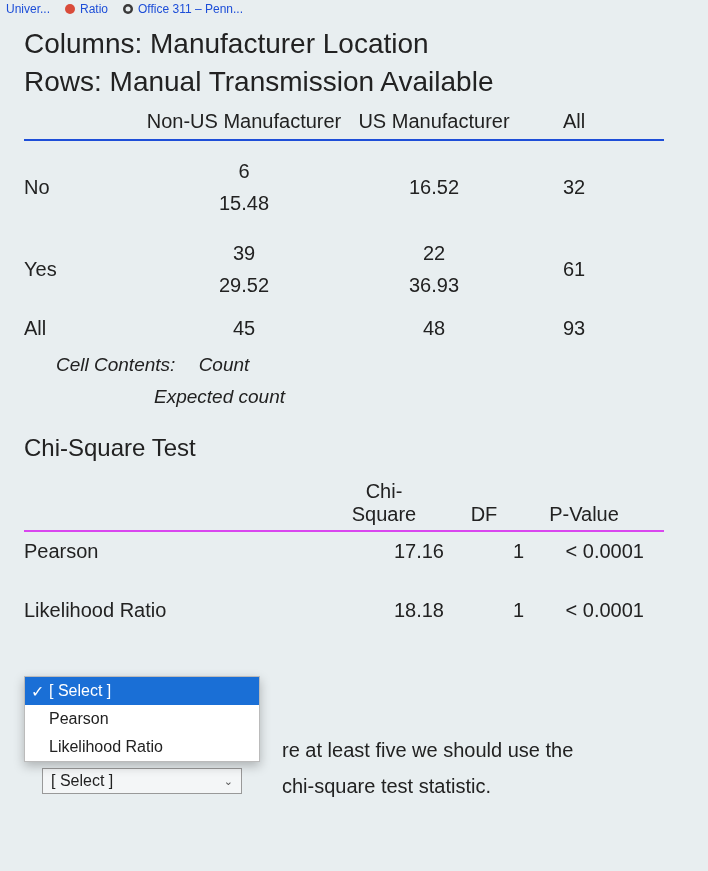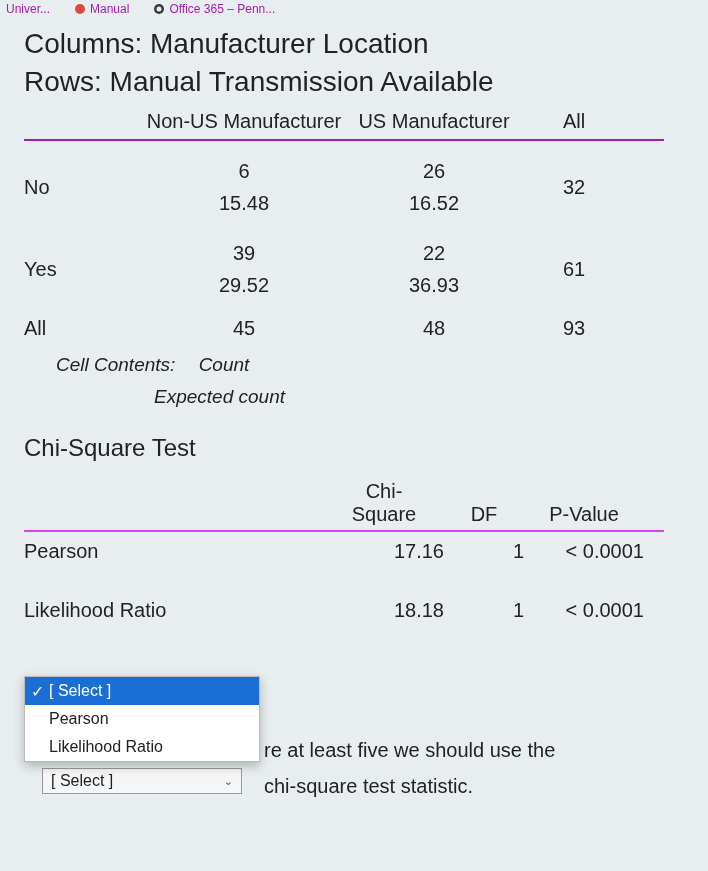--- a/index.html
+++ b/index.html
@@ -9,24 +9,24 @@
     font-family: "Helvetica Neue", Arial, sans-serif;
     background: #e8eef0;
     width: 708px;
     height: 871px;
     overflow: hidden;
     color: #222;
   }
   .tabbar {
     display: flex;
     align-items: center;
-    gap: 24px;
+    gap: 14px;
     padding: 2px 6px 4px 6px;
     font-size: 12px;
-    color: #a21caf;
+    color: #1d4ed8;
   }
   .tabbar .tab {
     display: flex;
     align-items: center;
     gap: 4px;
   }
   .tabicon {
     width: 12px; height: 12px;
     display: inline-block;
   }
@@ -40,21 +40,21 @@
     color: #222;
   }
   .ct-table {
     margin-top: 12px;
     width: 640px;
   }
   .ct-head {
     display: grid;
     grid-template-columns: 120px 200px 180px 100px;
     align-items: end;
-    border-bottom: 2px solid #a21caf;
+    border-bottom: 2px solid #1d4ed8;
     padding-bottom: 6px;
   }
   .ct-head .colh {
     text-align: center;
     font-weight: 400;
     font-size: 20px;
   }
   .ct-head .colh.all { text-align: center; }
   .ct-row {
     display: grid;
@@ -160,49 +160,49 @@
     padding: 3px 8px;
     font-size: 16px;
     width: 200px;
     display: flex;
     justify-content: space-between;
     align-items: center;
   }
   .selectbox .caret { font-size: 11px; color: #555; }
   .rtext {
     position: absolute;
-    left: 240px;
+    left: 258px;
     top: 56px;
     font-size: 20px;
     line-height: 1.8;
   }
 </style>
 </head>
 <body>
 
 <div class="tabbar">
   <div class="tab">
     <span>Univer...</span>
   </div>
   <div class="tab">
     <span class="tabicon">
       <svg viewBox="0 0 12 12">
           <circle cx="6" cy="6" r="5" fill="#d94b3a"></circle>
         </svg>
     </span>
-    <span>Manual</span>
+    <span>Ratio</span>
   </div>
   <div class="tab">
     <span class="tabicon">
       <svg viewBox="0 0 12 12">
           <circle cx="6" cy="6" r="5" fill="#3a3a3a"></circle>
           <circle cx="6" cy="6" r="2.5" fill="#e8eef0"></circle>
         </svg>
     </span>
-    <span>Office 365 – Penn...</span>
+    <span>Office 311 – Penn...</span>
   </div>
 </div>
 
 <div class="content">
 
   <div class="heading">Columns: Manufacturer Location</div>
   <div class="heading">Rows: Manual Transmission Available</div>
 
   <div class="ct-table">
     <div class="ct-head">
@@ -214,21 +214,20 @@
       <div class="colh all">All</div>
     </div>
 
     <div class="ct-row">
       <div class="rowlabel">No</div>
       <div class="cell">
         <div>6</div>
         <div>15.48</div>
       </div>
       <div class="cell">
-        <div>26</div>
         <div>16.52</div>
       </div>
       <div class="total">32</div>
     </div>
 
     <div class="ct-row">
       <div class="rowlabel">Yes</div>
       <div class="cell">
         <div>39</div>
         <div>29.52</div>

